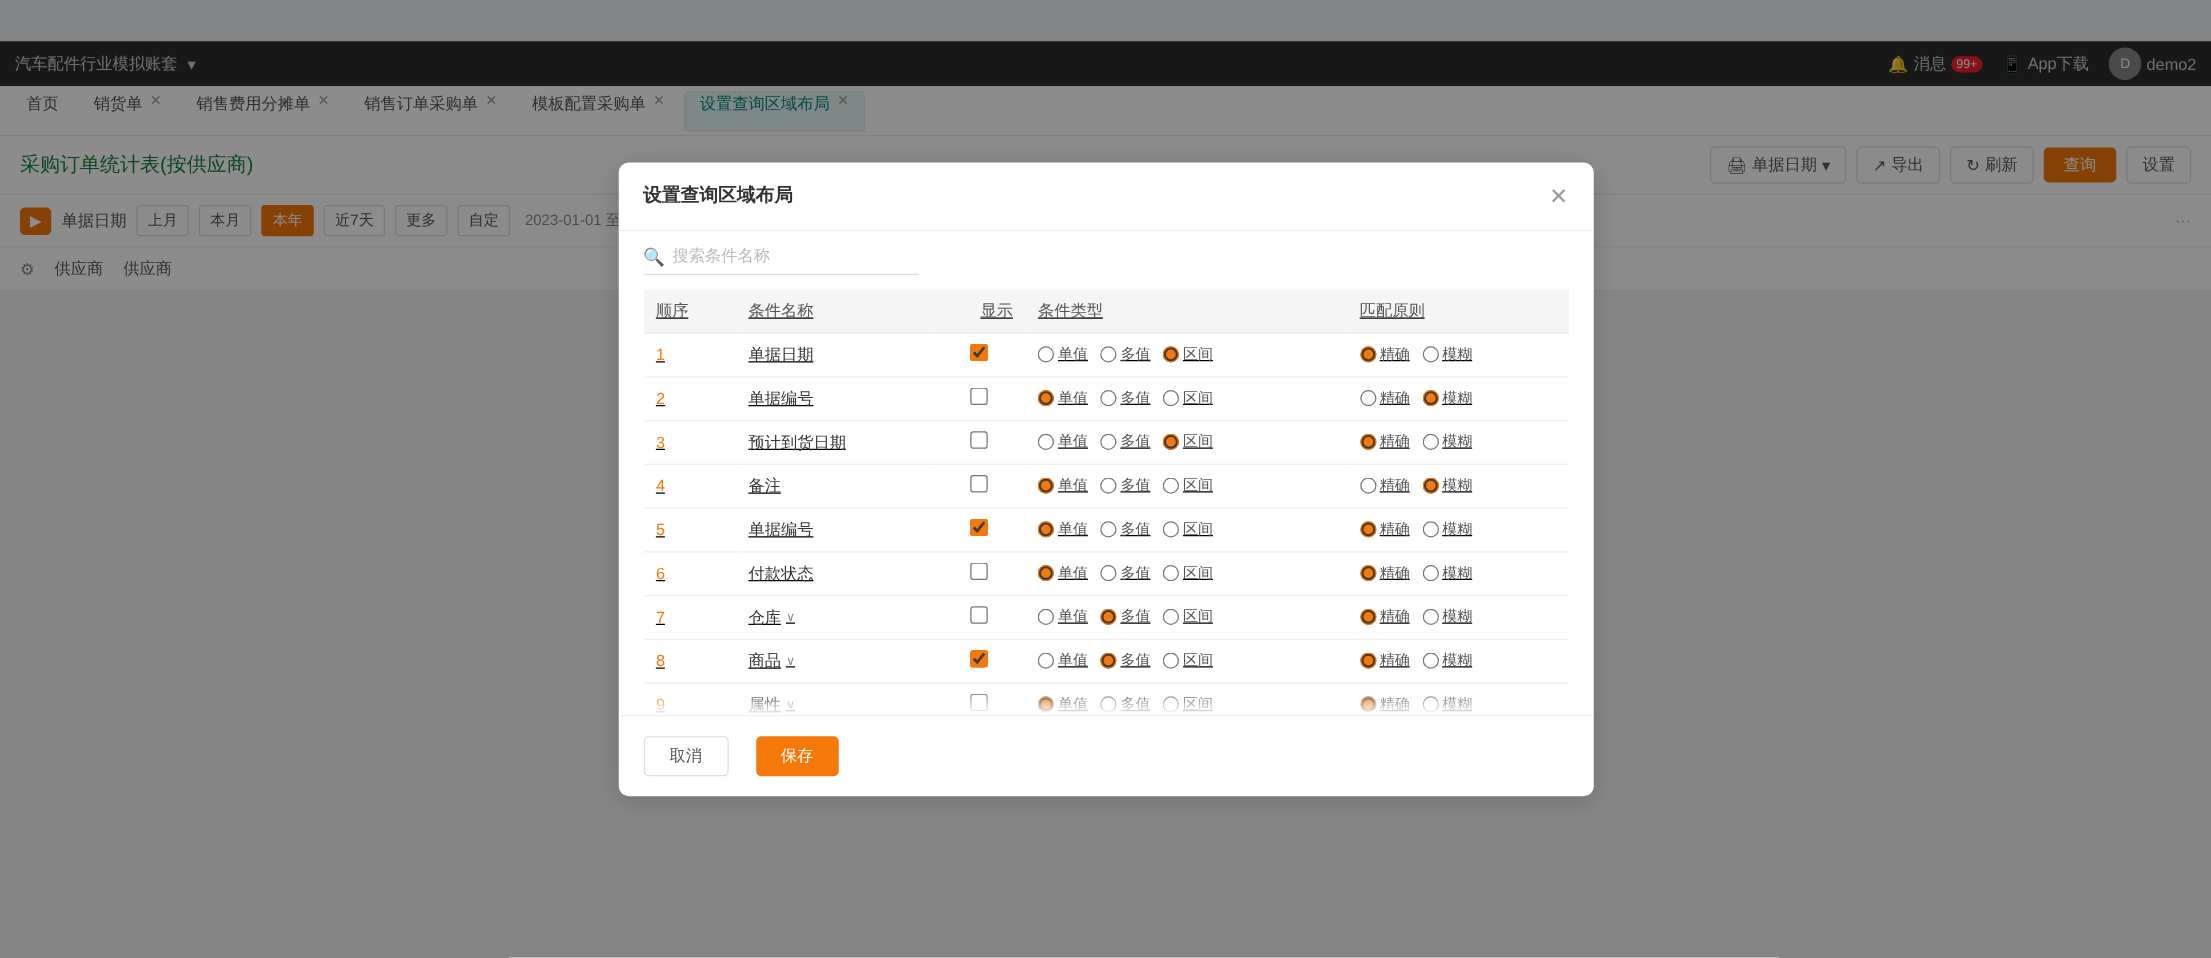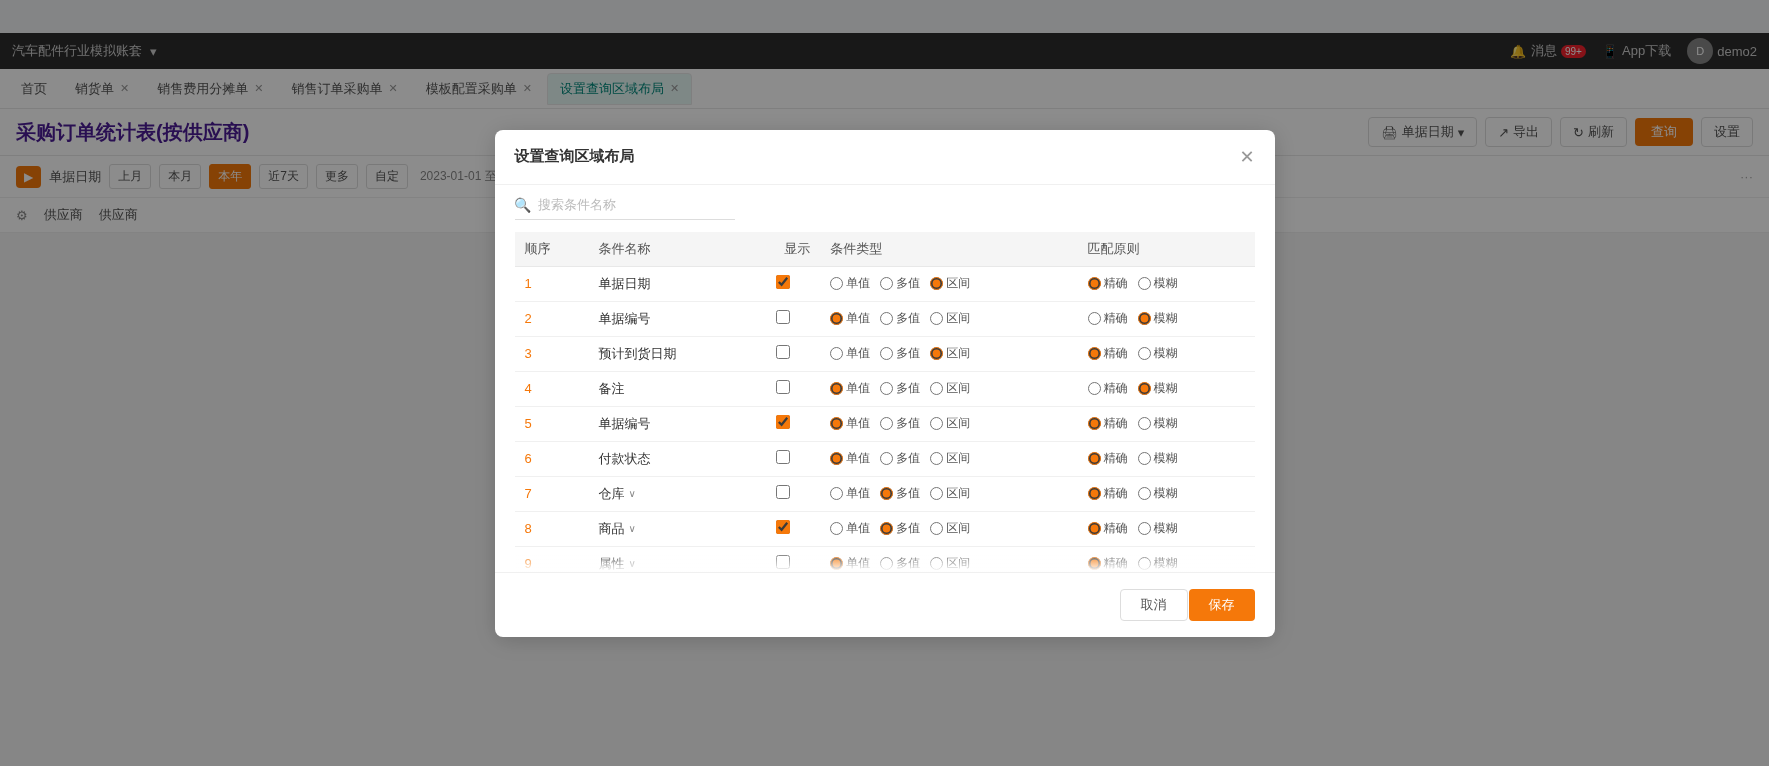--- a/index.html
+++ b/index.html
@@ -29,21 +29,20 @@
       display: flex;
       align-items: center;
       padding: 0 0 0 8px;
       border-bottom: 1px solid #e8e8e8;
       gap: 2px;
     }
     .tab-item {
       height: 32px;
       padding: 0 12px;
       display: flex;
-      align-items: center;
       gap: 6px;
       border-radius: 4px 4px 0 0;
       cursor: pointer;
       font-size: 13px;
       color: #555;
       border: 1px solid transparent;
     }
     .tab-item.active {
       background: #e6f7f5;
       border-color: #e8e8e8;
@@ -61,21 +60,21 @@
 
     
     .action-bar {
       background: #fff;
       padding: 8px 16px;
       display: flex;
       align-items: center;
       justify-content: space-between;
       border-bottom: 1px solid #e8e8e8;
     }
-    .page-title { font-size: 20px; font-weight: bold; color: #4c1d95; }
+    .page-title { font-size: 16px; font-weight: normal; color: #15803d; }
     .action-btns { display: flex; align-items: center; gap: 8px; }
     .btn-outline { padding: 5px 12px; border: 1px solid #ddd; border-radius: 4px; background: white; cursor: pointer; font-size: 13px; color: #555; display: flex; align-items: center; gap: 4px; }
     .btn-orange { padding: 5px 16px; border: none; border-radius: 4px; background: #f5780a; cursor: pointer; font-size: 13px; color: white; }
 
     
     .filter-bar {
       background: #fff;
       padding: 8px 16px;
       display: flex;
       align-items: center;
@@ -193,34 +192,35 @@
     input[type="radio"] { width: 13px; height: 13px; accent-color: #f5780a; cursor: pointer; }
 
     
     .radio-group { display: flex; align-items: center; gap: 10px; }
     .radio-item { display: flex; align-items: center; gap: 3px; font-size: 12px; color: #555; cursor: pointer; }
 
     
     .modal-footer {
       padding: 16px 20px;
       display: flex;
-      justify-content: flex-end;
-      gap: 1px;
+      justify-content: flex-start;
+      gap: 22px;
       border-top: 1px solid #f0f0f0;
     }
     .btn-cancel { padding: 6px 20px; border: 1px solid #ddd; border-radius: 4px; background: white; cursor: pointer; font-size: 13px; color: #555; }
     .btn-save { padding: 6px 20px; border: none; border-radius: 4px; background: #f5780a; cursor: pointer; font-size: 13px; color: white; }
 
     
     .cond-name { display: flex; align-items: center; gap: 4px; }
     .dropdown-arrow { font-size: 10px; color: #888; }
 
     
     .scroll-fade {
       position: relative;
+      text-decoration: underline;
     }
     .scroll-fade::after {
       content: '';
       position: sticky;
       bottom: 0;
       display: block;
       height: 20px;
       background: linear-gradient(transparent, white);
       pointer-events: none;
     }

